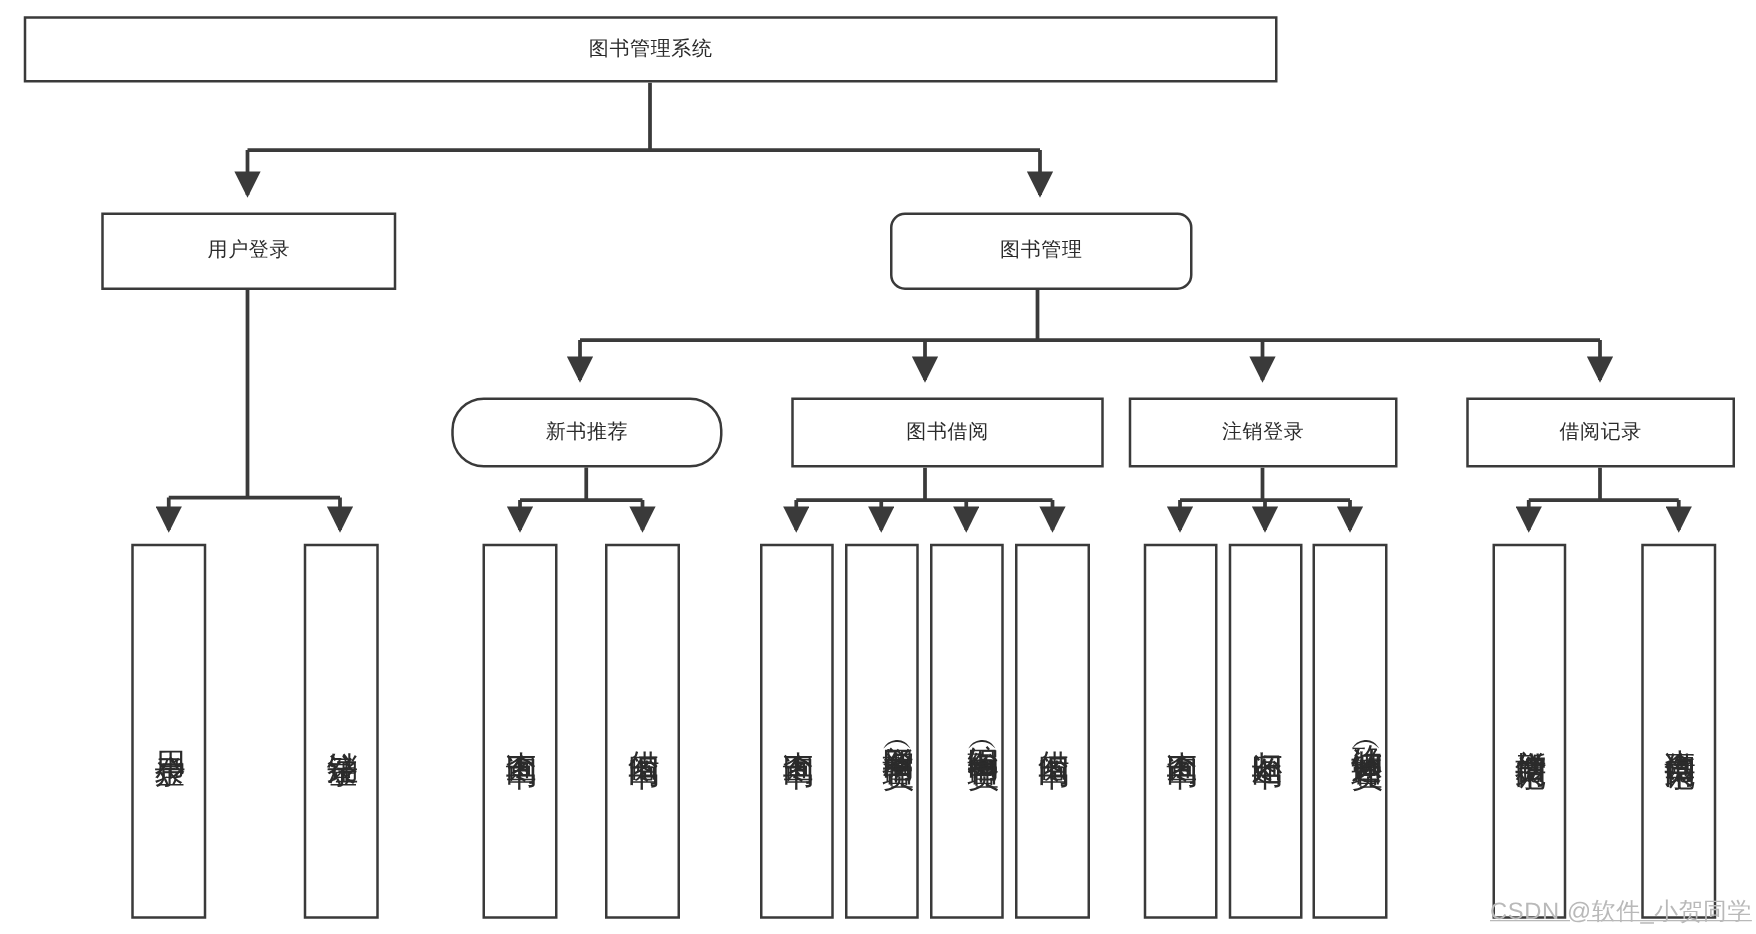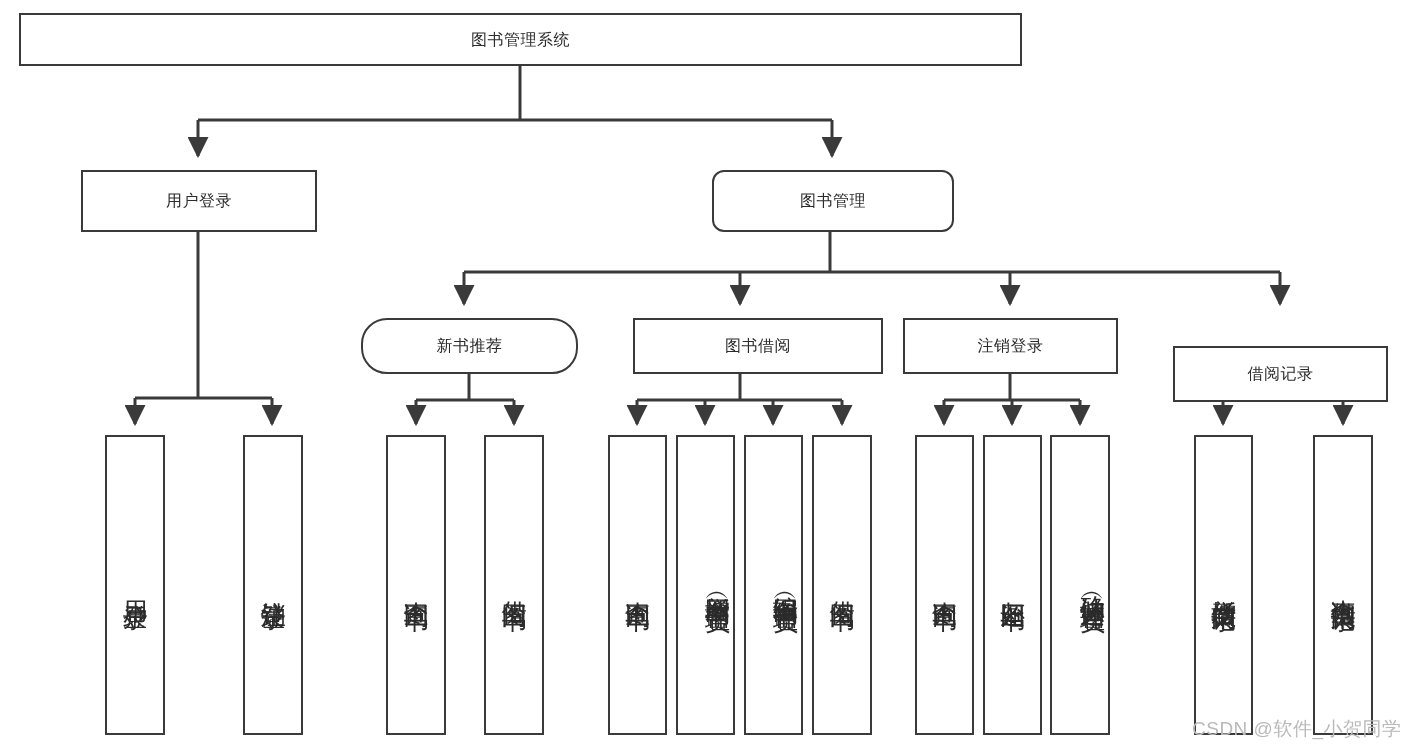--- a/index.html
+++ b/index.html
@@ -141,21 +141,21 @@
   </div>
 
   <div class="node horiz" style="left:633px; top:318px; width:250px; height:56px;">
     <span>图书借阅</span>
   </div>
 
   <div class="node horiz" style="left:903px; top:318px; width:215px; height:56px;">
     <span>注销登录</span>
   </div>
 
-  <div class="node horiz" style="left:1173px; top:318px; width:215px; height:56px;margin-top:28px;">
+  <div class="node horiz" style="left:1173px; top:318px; width:215px; height:56px;">
     <span>借阅记录</span>
   </div>
 
   <div class="node vert" style="left:105px; top:435px; width:60px; height:300px; align-items:center;">
     <span class="vtext">用户登录</span>
   </div>
 
   <div class="node vert" style="left:243px; top:435px; width:60px; height:300px; align-items:center;">
     <span class="vtext">注销登录</span>
   </div>
@@ -197,15 +197,15 @@
   </div>
 
   <div class="node vert" style="left:1194px; top:435px; width:59px; height:300px; align-items:center;">
     <span class="vtext">新增借阅记录</span>
   </div>
 
   <div class="node vert" style="left:1313px; top:435px; width:60px; height:300px; align-items:center;">
     <span class="vtext">查询借阅记录</span>
   </div>
 
-  <div class="watermark" style="left:1192px; top:716px;">CSDN @软件_小贺同学</div>
+  <div class="watermark" style="left:1192px; top:716px;text-decoration:underline;">CSDN @软件_小贺同学</div>
 
 </div>
 
 </body></html>

